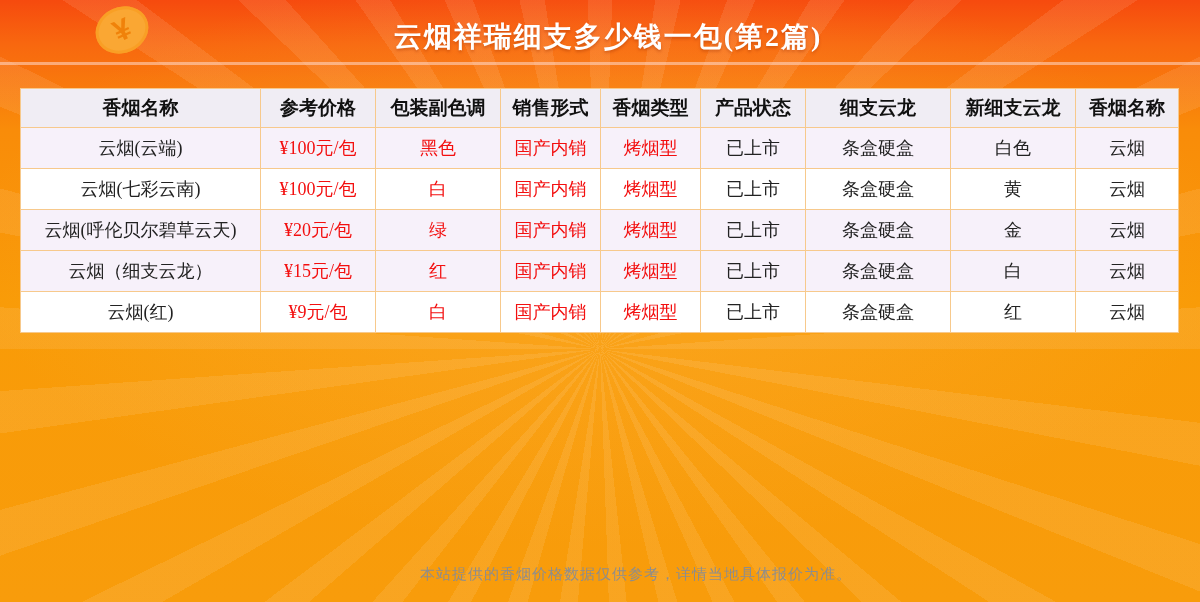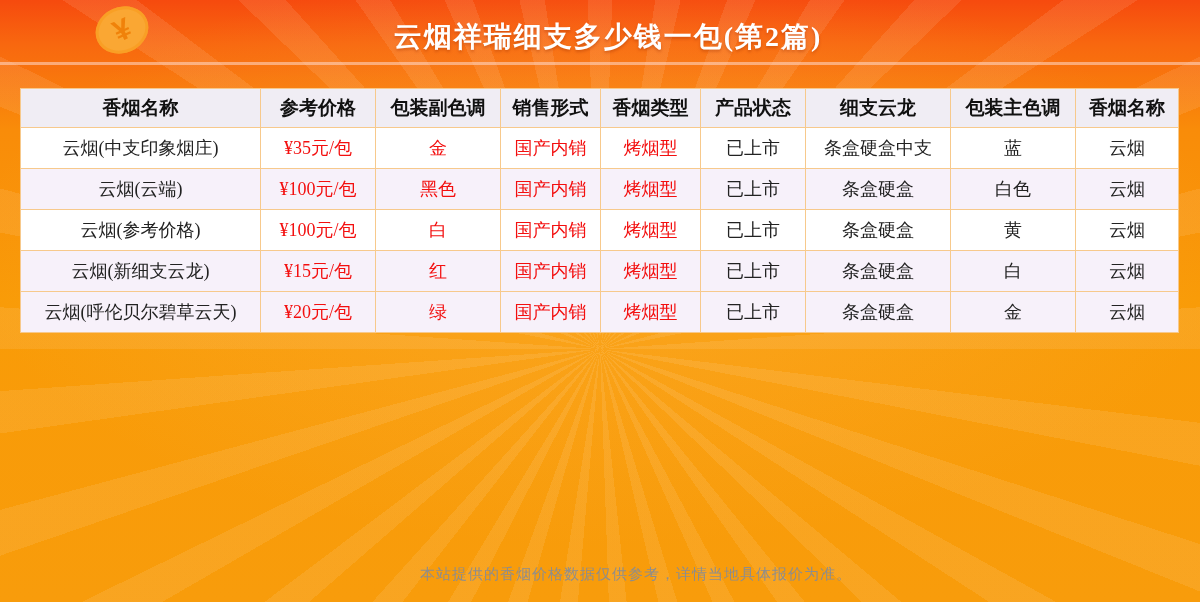--- a/index.html
+++ b/index.html
@@ -92,77 +92,77 @@
     </colgroup>
     <thead>
       <tr>
         <th>香烟名称</th>
         <th>参考价格</th>
         <th>包装副色调</th>
         <th>销售形式</th>
         <th>香烟类型</th>
         <th>产品状态</th>
         <th>细支云龙</th>
-        <th>包装主色调</th>
+        <th>新细支云龙</th>
         <th>香烟名称</th>
       </tr>
     </thead>
     <tbody>
-        <tr class="even">
-          <td>云烟(中支印象烟庄)</td>
-          <td class="red">¥35元/包</td>
-          <td class="red">金</td>
-          <td class="red">国产内销</td>
-          <td class="red">烤烟型</td>
-          <td>已上市</td>
-          <td>条盒硬盒中支</td>
-          <td>蓝</td>
-          <td>云烟</td>
-        </tr>
         <tr class="odd">
           <td>云烟(云端)</td>
           <td class="red">¥100元/包</td>
           <td class="red">黑色</td>
           <td class="red">国产内销</td>
           <td class="red">烤烟型</td>
           <td>已上市</td>
           <td>条盒硬盒</td>
           <td>白色</td>
           <td>云烟</td>
         </tr>
         <tr class="even">
-          <td>云烟(参考价格)</td>
+          <td>云烟(七彩云南)</td>
           <td class="red">¥100元/包</td>
           <td class="red">白</td>
           <td class="red">国产内销</td>
           <td class="red">烤烟型</td>
           <td>已上市</td>
           <td>条盒硬盒</td>
           <td>黄</td>
-          <td>云烟</td>
-        </tr>
-        <tr class="odd">
-          <td>云烟(新细支云龙)</td>
-          <td class="red">¥15元/包</td>
-          <td class="red">红</td>
-          <td class="red">国产内销</td>
-          <td class="red">烤烟型</td>
-          <td>已上市</td>
-          <td>条盒硬盒</td>
-          <td>白</td>
           <td>云烟</td>
         </tr>
         <tr class="odd">
           <td>云烟(呼伦贝尔碧草云天)</td>
           <td class="red">¥20元/包</td>
           <td class="red">绿</td>
           <td class="red">国产内销</td>
           <td class="red">烤烟型</td>
           <td>已上市</td>
           <td>条盒硬盒</td>
           <td>金</td>
           <td>云烟</td>
         </tr>
+        <tr class="odd">
+          <td>云烟（细支云龙）</td>
+          <td class="red">¥15元/包</td>
+          <td class="red">红</td>
+          <td class="red">国产内销</td>
+          <td class="red">烤烟型</td>
+          <td>已上市</td>
+          <td>条盒硬盒</td>
+          <td>白</td>
+          <td>云烟</td>
+        </tr>
+        <tr class="even">
+          <td>云烟(红)</td>
+          <td class="red">¥9元/包</td>
+          <td class="red">白</td>
+          <td class="red">国产内销</td>
+          <td class="red">烤烟型</td>
+          <td>已上市</td>
+          <td>条盒硬盒</td>
+          <td>红</td>
+          <td>云烟</td>
+        </tr>
       </tbody>
   </table>
 
   <div class="footer-note">本站提供的香烟价格数据仅供参考，详情当地具体报价为准。</div>
 </div>
 
 </body></html>

